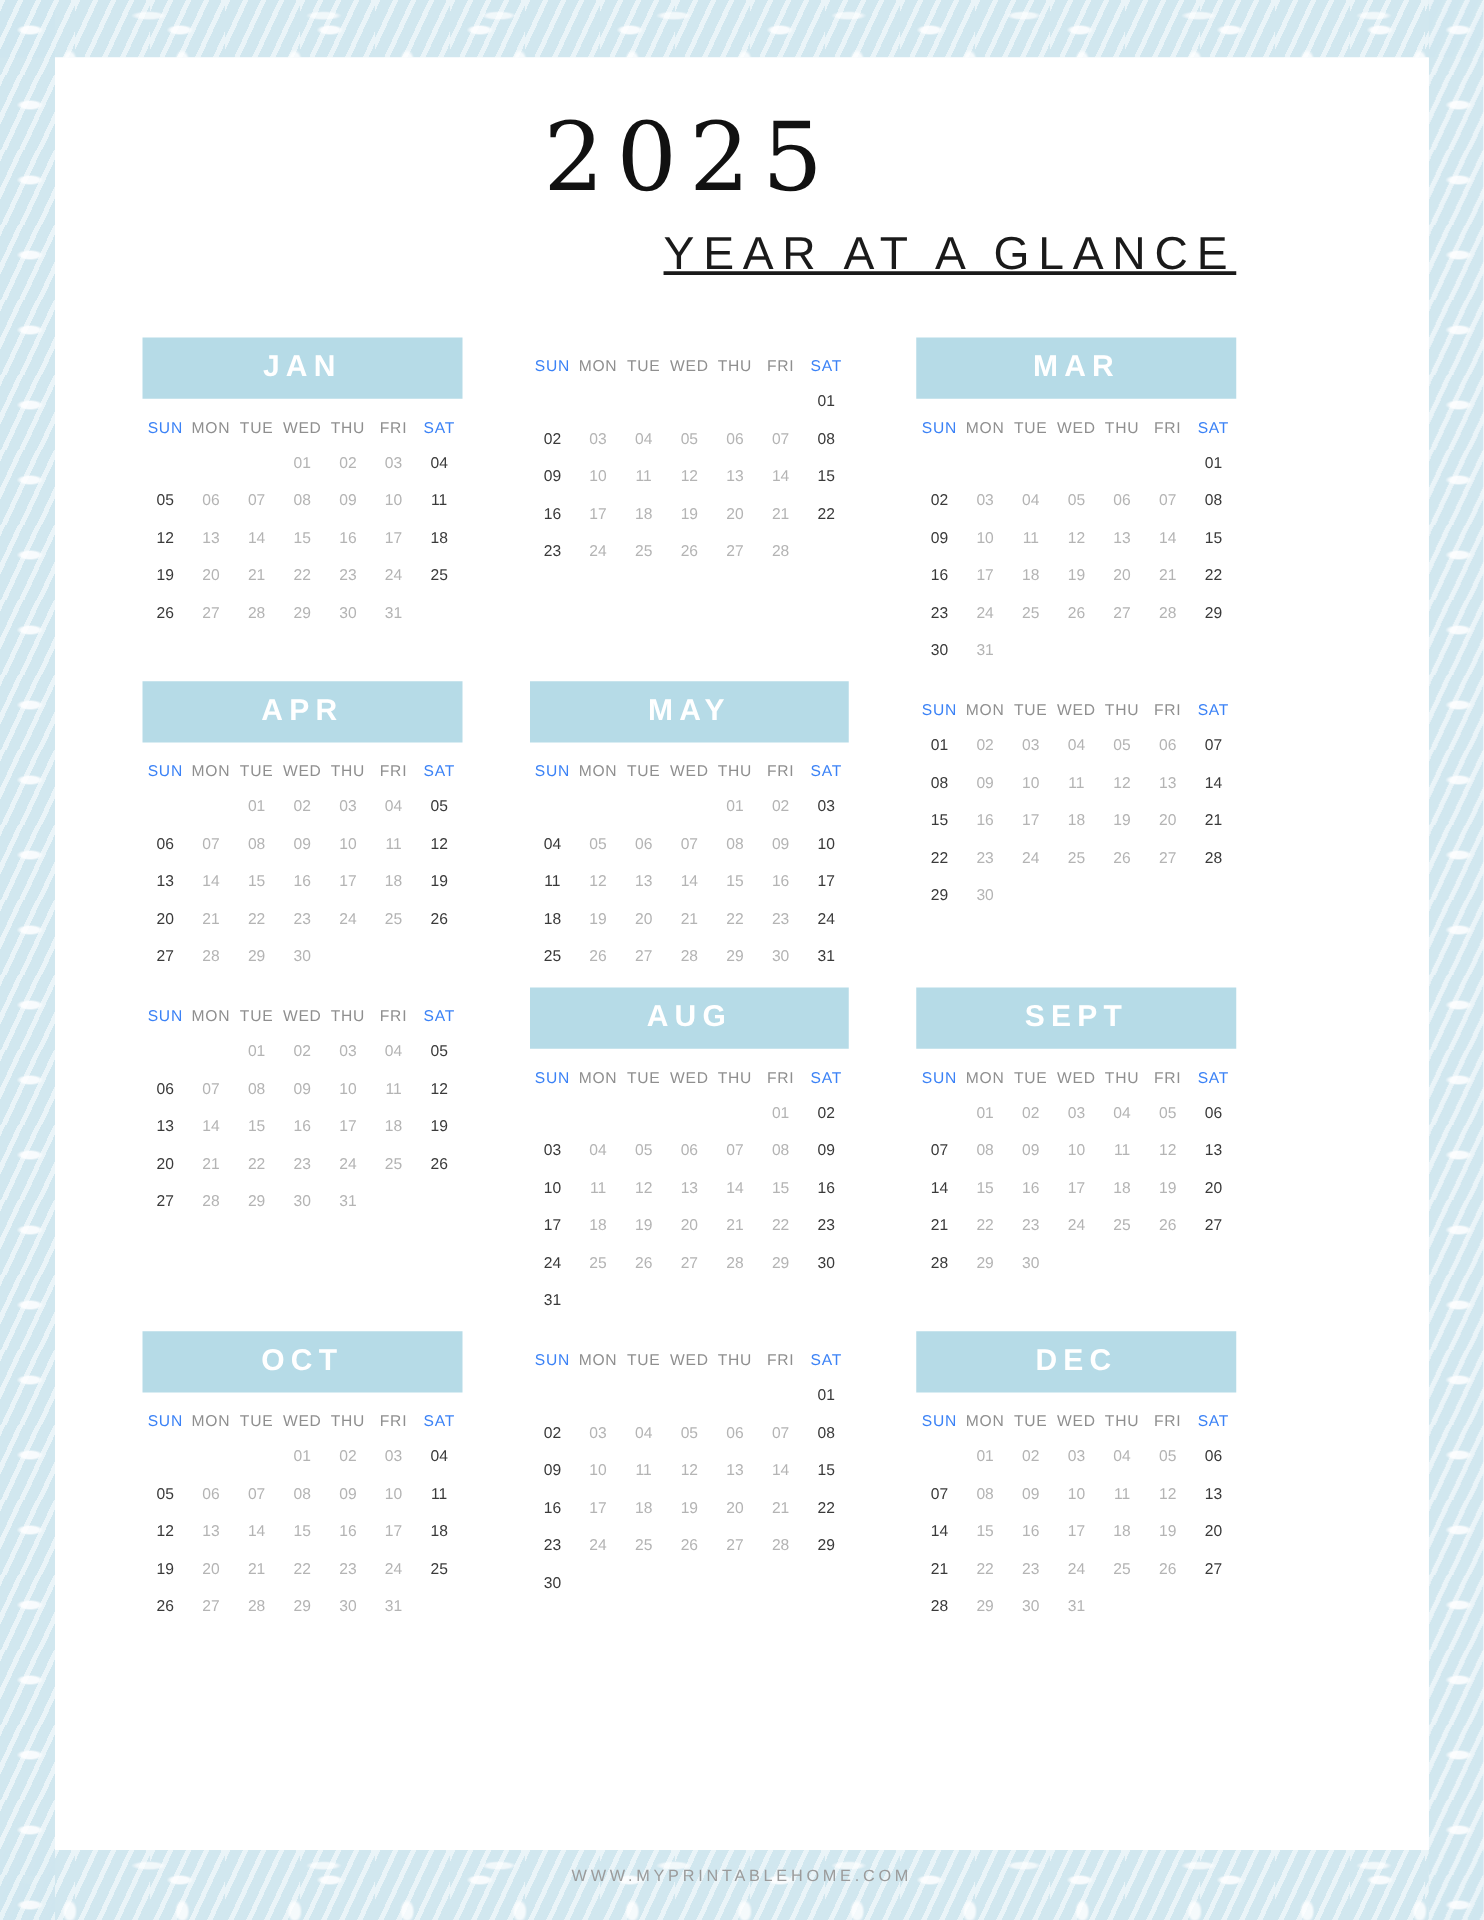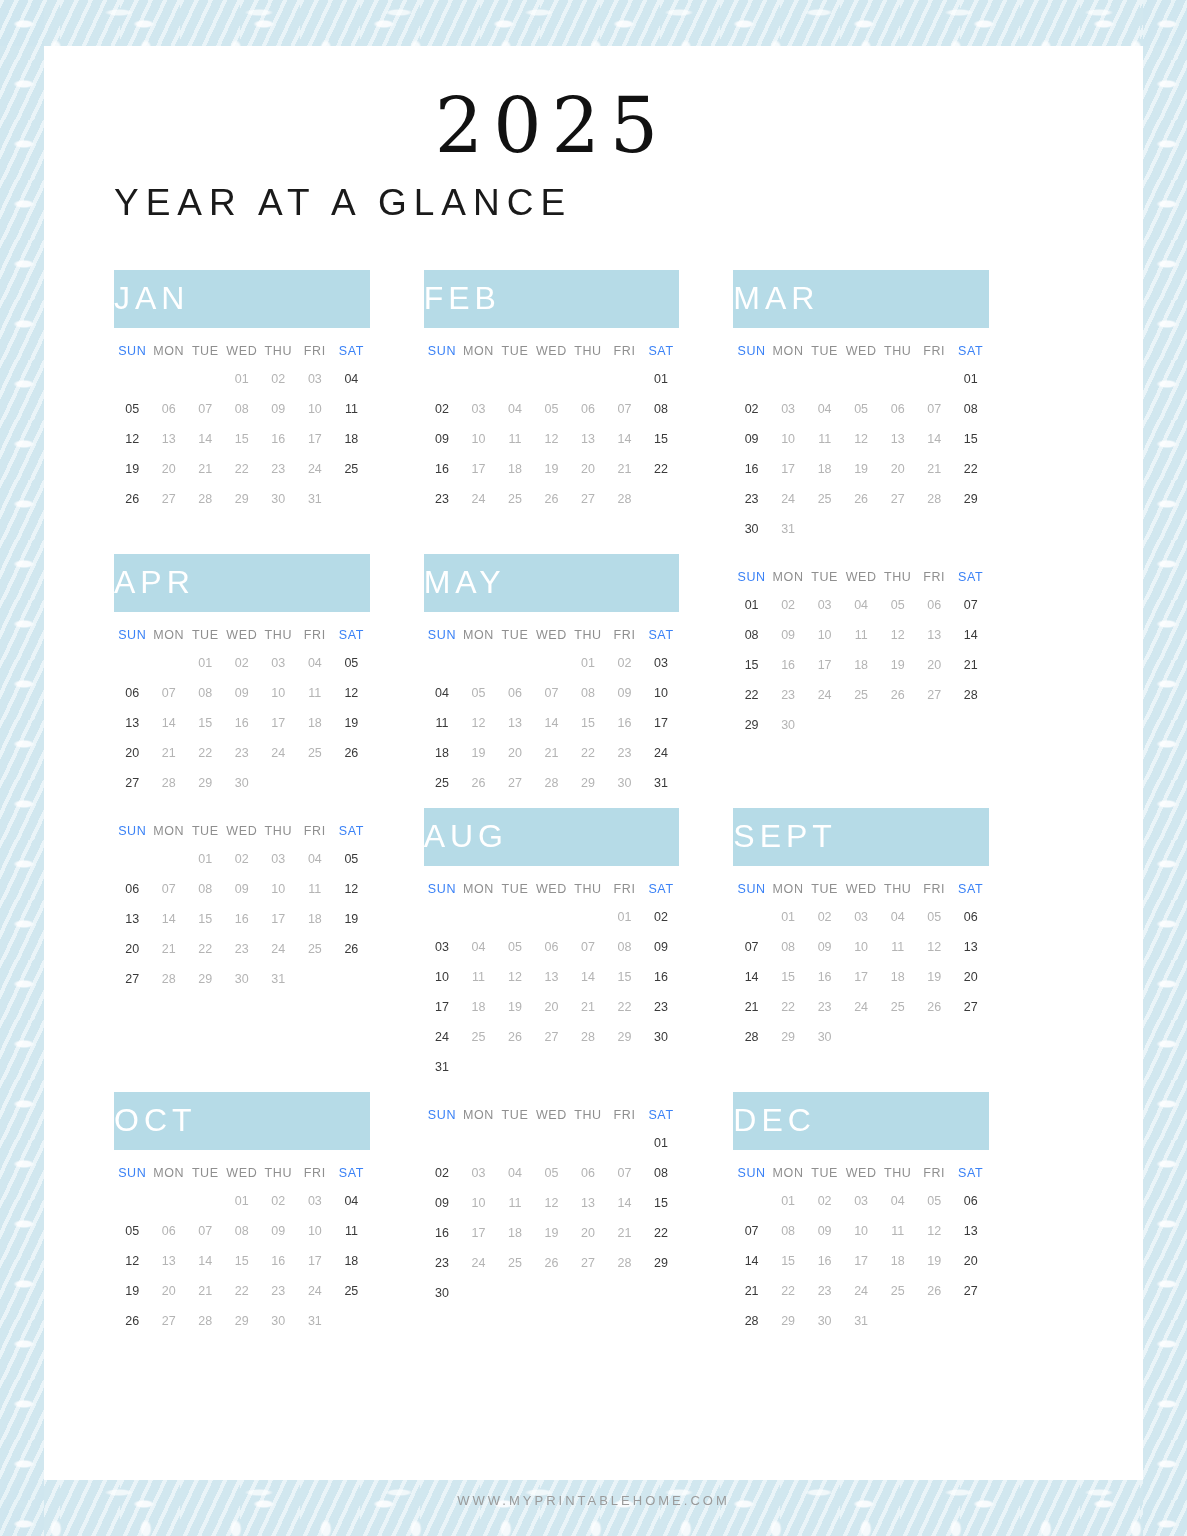--- a/index.html
+++ b/index.html
@@ -60,47 +60,48 @@
     text-align: center;
     font-family: "DejaVu Serif", serif;
     font-size: 76px;
     letter-spacing: 10px;
     color: #111111;
     margin: 22px 0 0 0;
     line-height: 1;
     font-weight: 400;
   }
   .title-sub {
-    text-align: left;
+    text-align: right;
     font-family: "Liberation Sans", sans-serif;
     font-size: 37px;
     letter-spacing: 7px;
     color: #1a1a1a;
     margin: 18px 0 4px 0;
     font-weight: 400;
+    text-decoration: underline;
   }
 
   .grid {
     margin-top: 46px;
     display: grid;
     grid-template-columns: repeat(3, 1fr);
     column-gap: 54px;
     row-gap: 10px;
   }
   .month {
     width: 100%;
   }
   .month-header {
     background: #b6dbe7;
     color: #ffffff;
-    text-align: left;
-    font-size: 32px;
+    text-align: center;
+    font-size: 24px;
     letter-spacing: 5px;
     padding: 10px 0 11px 0;
-    font-weight: 400;
+    font-weight: 700;
   }
   table.cal {
     width: 100%;
     border-collapse: collapse;
     margin-top: 6px;
     table-layout: fixed;
   }
   table.cal th {
     font-size: 12.5px;
     letter-spacing: 0.6px;
@@ -210,21 +211,20 @@
                 <td class="">28</td>
                 <td class="">29</td>
                 <td class="">30</td>
                 <td class="">31</td>
                 <td class="empty"></td>
               </tr>
             </tbody>
           </table>
         </div>
         <div class="month">
-          <div class="month-header">FEB</div>
           <table class="cal">
             <thead>
               <tr>
                 <th class="wk-end">SUN</th>
                 <th>MON</th>
                 <th>TUE</th>
                 <th>WED</th>
                 <th>THU</th>
                 <th>FRI</th>
                 <th class="wk-end">SAT</th>

